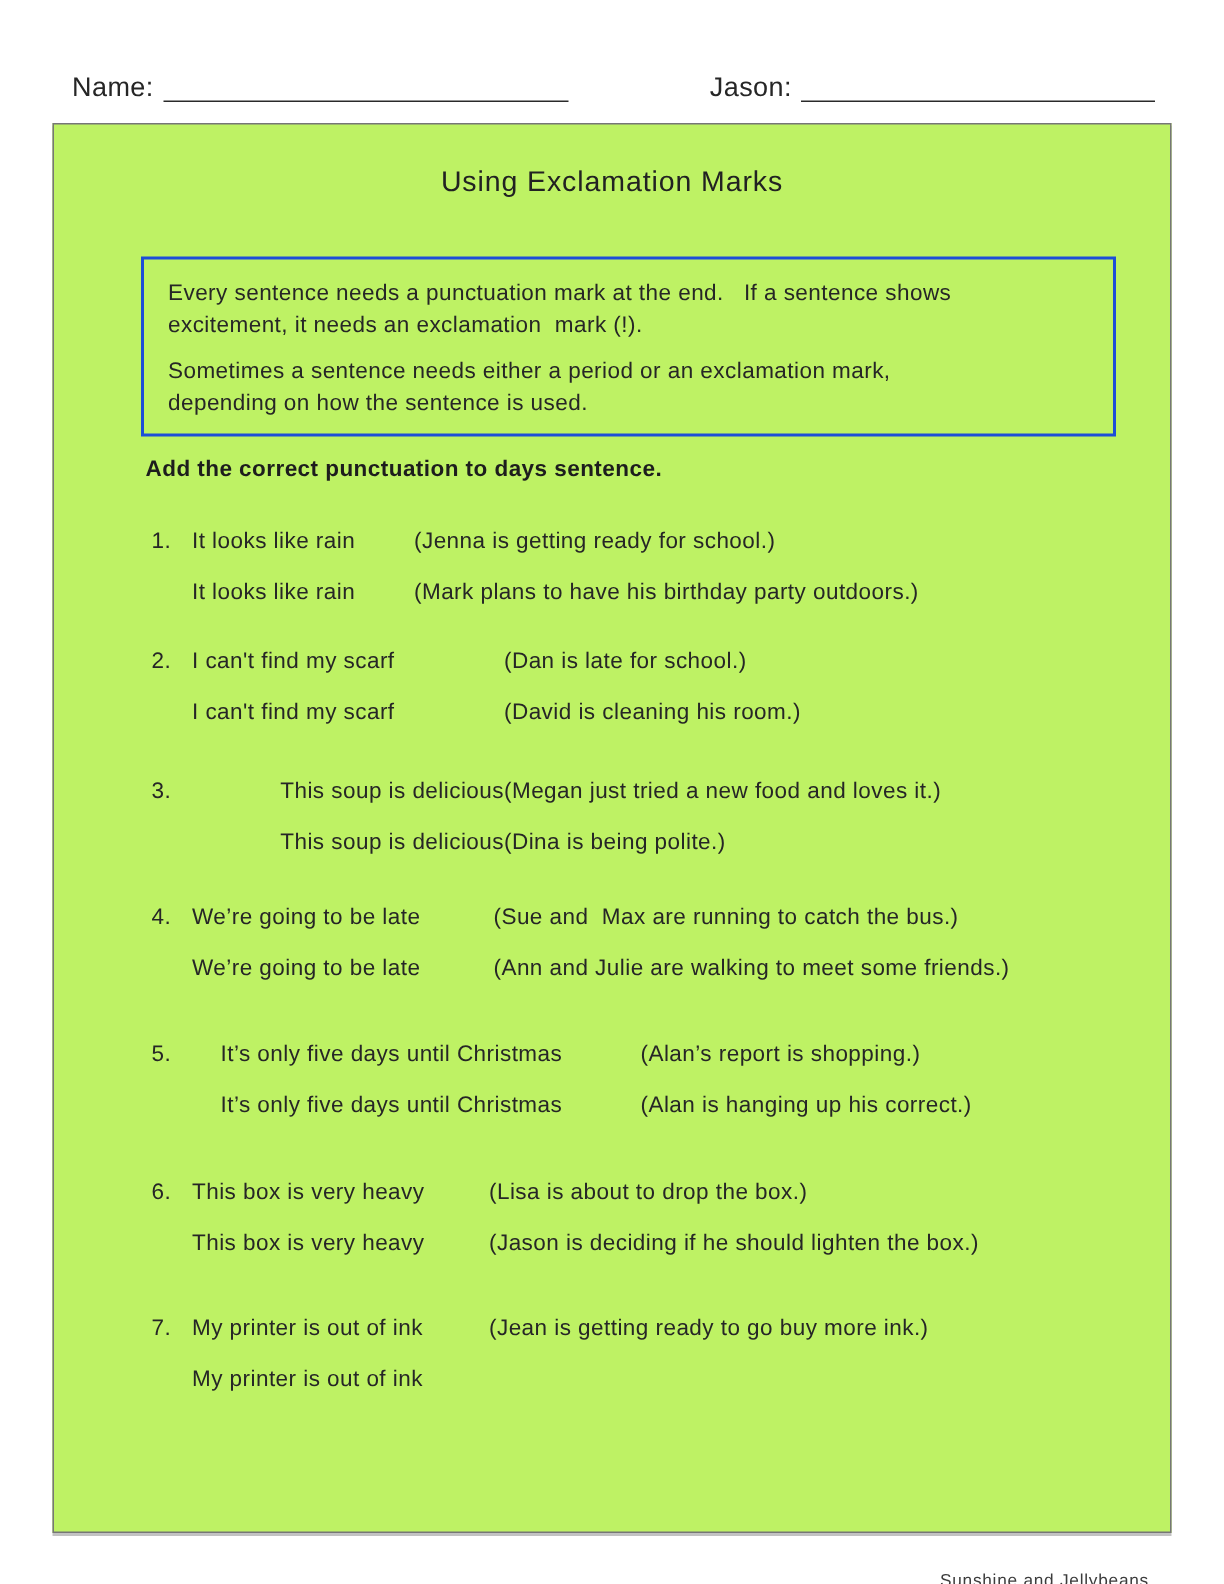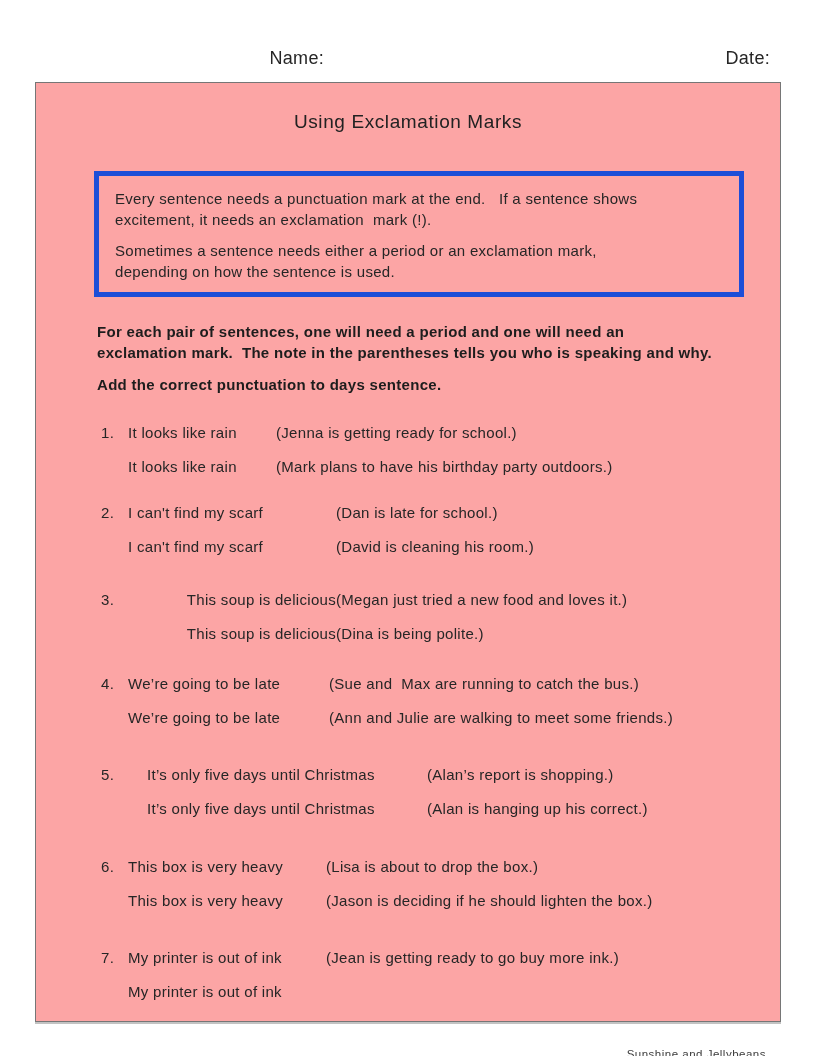--- a/index.html
+++ b/index.html
@@ -16,51 +16,51 @@
   }
 
   
   .name-date-row {
     position: absolute;
     top: 46px; left: 48px; right: 46px;
     display: flex;
     justify-content: space-between;
     font-size: 18px;
   }
-  .field { display: flex; align-items: flex-end; flex-direction: column; }
+  .field { display: flex; align-items: flex-start; }
   .field-label { line-height: 24px; white-space: pre; }
   .blank {
     display: inline-block;
     height: 22px;
     border-bottom: 1.6px solid #2a2a2a;
     margin-left: 6px;
   }
   .blank-name { width: 270px; }
   .blank-date { width: 236px; }
 
   
   .main-box {
     position: absolute;
     top: 82px; left: 35px;
     width: 746px; height: 940px;
-    background: #fca5a5;
+    background: #bef264;
     border: 1px solid #767676;
     box-shadow: 0 2px 0 rgba(120,120,120,0.45);
   }
   .title {
     margin-top: 26px;
     text-align: center;
     font-size: 19px;
     line-height: 25px;
     letter-spacing: 0.6px;
     color: #222222;
   }
   .info-box {
     margin: 37px 36px 0 58px;
-    border: 5px solid #1d4ed8;
+    border: 2px solid #1d4ed8;
     padding: 12px 14px 10px 16px;
   }
   .info-box p {
     font-size: 15px;
     line-height: 21px;
     white-space: pre-wrap;
   }
   .info-box p + p { margin-top: 10px; }
 
   .instructions {
@@ -114,37 +114,35 @@
 <body>
 
 <div class="page">
 
   <div class="name-date-row">
     <div class="field">
       <span class="field-label">Name:</span>
       <span class="blank blank-name"></span>
     </div>
     <div class="field">
-      <span class="field-label">Date:</span>
+      <span class="field-label">Jason:</span>
       <span class="blank blank-date"></span>
     </div>
   </div>
 
   <div class="main-box">
     <div class="title">Using Exclamation Marks</div>
 
     <div class="info-box">
       <p>Every sentence needs a punctuation mark at the end.   If a sentence shows
 excitement, it needs an exclamation  mark (!).</p>
       <p>Sometimes a sentence needs either a period or an exclamation mark,
 depending on how the sentence is used.</p>
     </div>
 
-    <p class="instructions">For each pair of sentences, one will need a period and one will need an
-exclamation mark.  The note in the parentheses tells you who is speaking and why.</p>
     <p class="instructions directive">Add the correct punctuation to days sentence.</p>
 
     <ol class="items">
   <li class="item">
     <div class="line">
       <span class="num">1.</span>
       <span class="sentence">It looks like rain</span>
       <span class="note">(Jenna is getting ready for school.)</span>
     </div>
     <div class="line">

